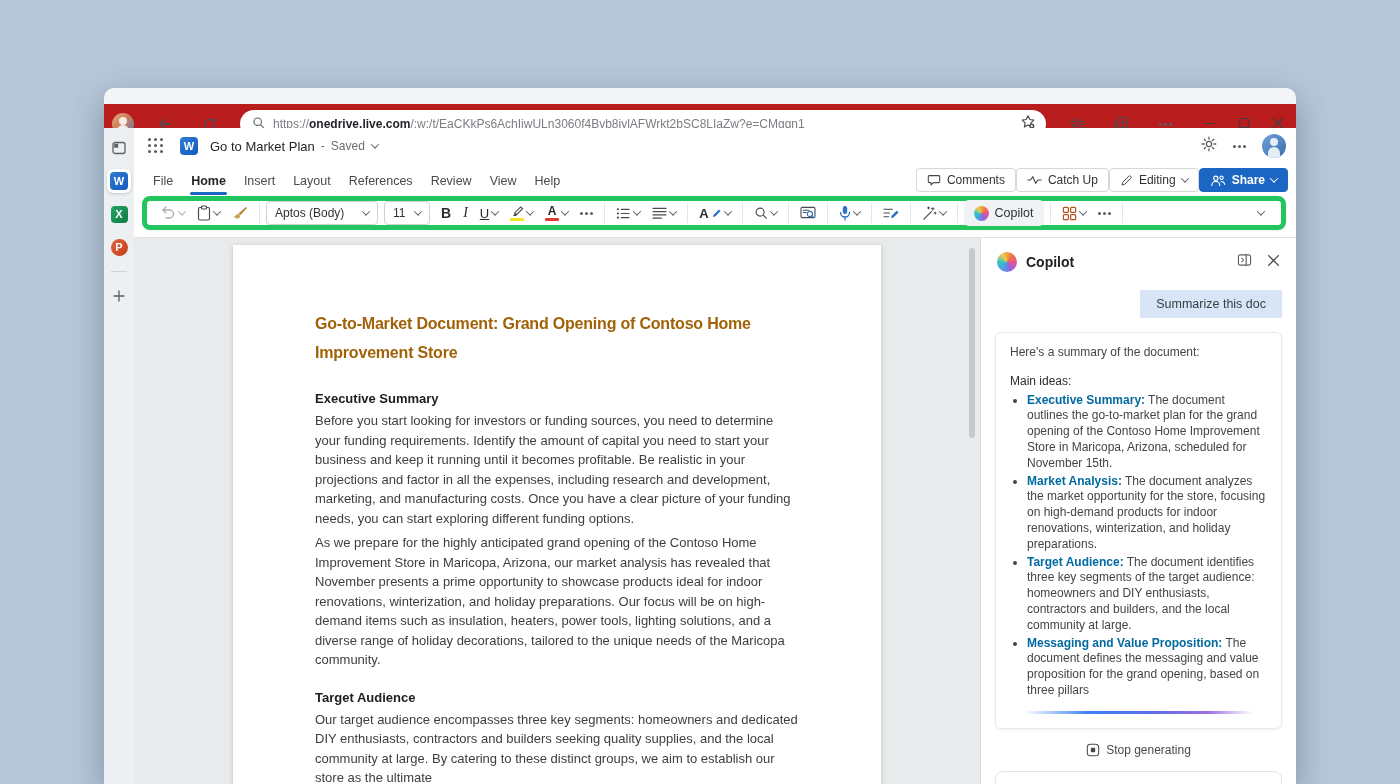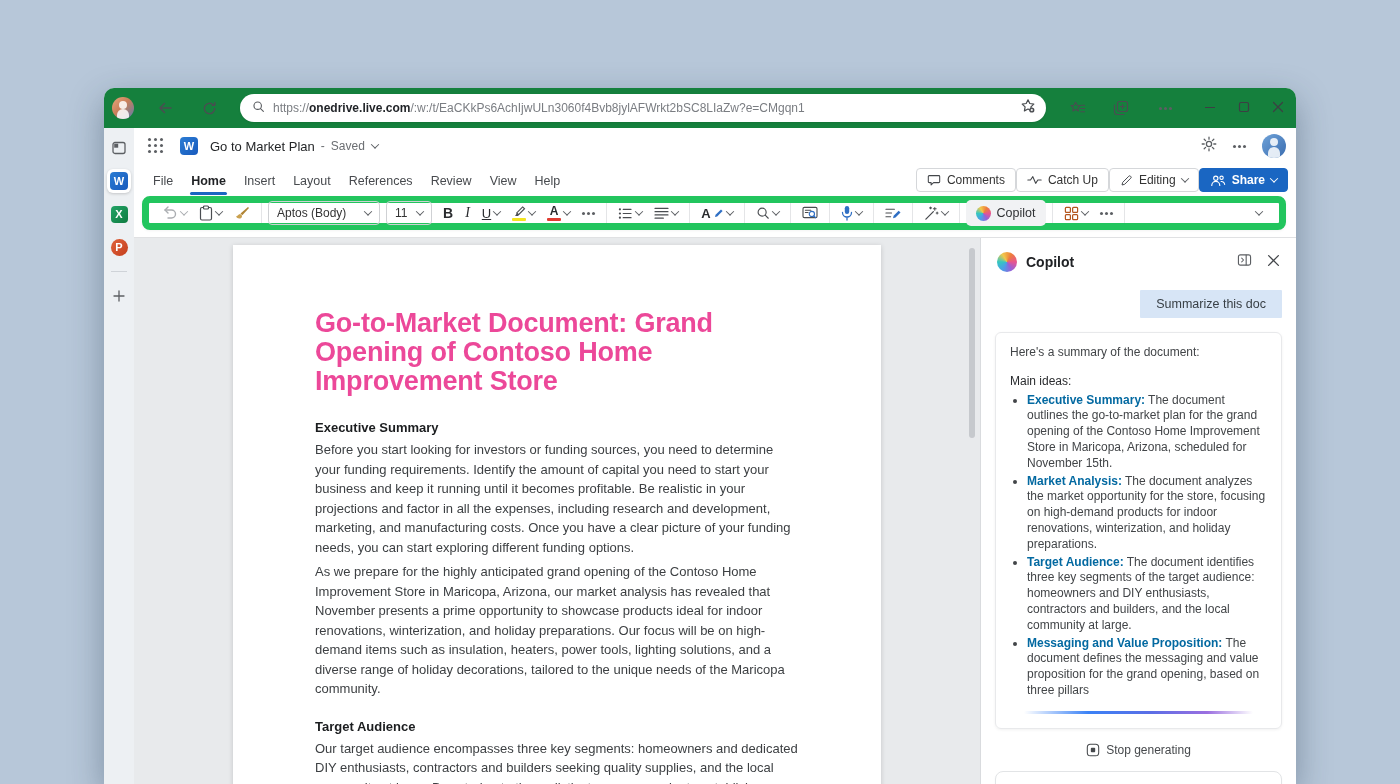--- a/index.html
+++ b/index.html
@@ -6,21 +6,21 @@
   html,body { width:1400px; height:784px; }
   body { font-family:"Liberation Sans","DejaVu Sans",sans-serif; }
   .stage { position:relative; width:1400px; height:784px; background:#b7c7d9; overflow:hidden; }
 
   
   .window { position:absolute; left:104px; top:88px; width:1192px; height:696px;
     background:#f4f5f7; border-radius:10px 10px 0 0; overflow:hidden;
     box-shadow:0 12px 34px rgba(30,50,70,.38); }
 
   
-  .chrome { height:40px; display:flex; align-items:center; padding:0 12px 0 8px; gap:18px; background:#15803d; }
+  .chrome { height:40px; display:flex; align-items:center; padding:0 12px 0 8px; gap:18px; background:#b91c1c;margin-top:16px; }
   .avatar { width:22px; height:22px; border-radius:50%; background:linear-gradient(135deg,#e8a87c 0%,#c97f5a 45%,#5a7db0 100%); position:relative; overflow:hidden; flex:none; }
   .avatar::after { content:""; position:absolute; left:50%; top:56%; transform:translateX(-50%); width:12px; height:12px; border-radius:50% 50% 0 0; background:rgba(255,255,255,.85); }
   .avatar::before { content:""; position:absolute; left:50%; top:18%; transform:translateX(-50%); width:8px; height:8px; border-radius:50%; background:rgba(255,255,255,.85); z-index:2; }
   .cicon { width:26px; height:26px; display:flex; align-items:center; justify-content:center; border-radius:6px; flex:none; }
   .cicon svg { display:block; }
   .urlbar { flex:1; height:28px; background:#fff; border-radius:14px; display:flex; align-items:center; gap:8px; padding:0 10px 0 12px; box-shadow:0 1px 2px rgba(0,0,0,.10); min-width:0; }
   .urltext { flex:1; font-size:12px; color:#7a7d82; white-space:nowrap; overflow:hidden; }
   .urltext .dom { color:#1f2226; font-weight:700; }
   .winctl { display:flex; align-items:center; gap:22px; margin-left:8px; }
 
@@ -49,41 +49,41 @@
   .headright { margin-left:auto; display:flex; align-items:center; gap:16px; }
 
   .menubar { height:28px; display:flex; align-items:flex-end; padding:0 8px 0 10px; flex:none; }
   .mtab { font-size:12.5px; color:#474a4e; padding:4px 9px; position:relative; cursor:default; }
   .mtab.active { font-weight:700; color:#1f2124; }
   .mtab.active::after { content:""; position:absolute; left:8px; right:8px; bottom:-3px; height:3px; border-radius:2px; background:#1a66c2; }
   .mbtns { margin-left:auto; display:flex; align-items:center; }
   .mbtn { height:24px; border:1px solid #d5d7da; border-radius:4px; background:#fff; display:flex; align-items:center; gap:6px; padding:0 10px; font-size:12px; color:#333; }
   .mbtn.share { background:#1a66c2; border-color:#1a66c2; color:#fff; font-weight:600; }
 
-  .ribbon { height:34px; margin:4px 10px 7px 8px; border:7px solid #22c55e; border-radius:8px; background:#fff; box-shadow:0 1px 3px rgba(0,0,0,.05); display:flex; align-items:center; padding:0 8px; gap:2px; flex:none; }
+  .ribbon { height:34px; margin:4px 10px 7px 8px; border:5px solid #22c55e; border-radius:8px; background:#fff; box-shadow:0 1px 3px rgba(0,0,0,.05); display:flex; align-items:center; padding:0 8px; gap:2px; flex:none; }
   .rb { display:flex; align-items:center; gap:3px; padding:4px 5px; border-radius:4px; }
   .rdiv { width:1px; height:20px; background:#e4e5e7; margin:0 4px; flex:none; }
   .selbox { height:24px; border:1px solid #cfd1d4; border-radius:4px; display:flex; align-items:center; gap:8px; padding:0 8px; font-size:12px; color:#333; }
   .chev { width:6px; height:6px; border-right:1.4px solid #5c5f63; border-bottom:1.4px solid #5c5f63; transform:rotate(45deg) translate(-1px,-1px); flex:none; }
   .chev.dim { border-color:#a9acb0; }
   .bld { font-size:14px; font-weight:800; color:#2a2c2f; }
   .itl { font-size:14px; font-style:italic; font-family:"Liberation Serif",serif; color:#2a2c2f; }
   .und { font-size:13px; text-decoration:underline; color:#2a2c2f; }
   .charbar { display:flex; flex-direction:column; align-items:center; line-height:1; }
   .charbar .bar { width:14px; height:3px; margin-top:1px; border-radius:1px; }
   .dots3 { display:flex; gap:2px; }
   .dots3 i { width:3px; height:3px; border-radius:50%; background:#5c5f63; }
   .copilotbtn { height:26px; background:#f1f2f4; border-radius:5px; display:flex; align-items:center; gap:6px; padding:0 10px; font-size:12.5px; color:#2f3134; }
   .cplogo { border-radius:50%; background:conic-gradient(from 210deg,#4a9fe8,#35c7c0,#f2c84b,#ee7d3b,#e75590,#985fd8,#4a9fe8); }
 
   
   .main { flex:1; display:flex; min-height:0; border-top:1px solid #e0e1e3; }
   .canvas { flex:1; background:#e8eaec; position:relative; overflow:hidden; }
   .page { position:absolute; left:99px; top:7px; width:648px; height:900px; background:#fff; box-shadow:0 1px 5px rgba(0,0,0,.16); padding:64px 82px 0; }
-  .dtitle { font-size:27px; line-height:29px; font-weight:700; color:#ec4899; letter-spacing:-0.2px; }
+  .dtitle { font-size:16px; line-height:29px; font-weight:700; color:#a16207; letter-spacing:-0.2px; }
   .dhead { margin-top:20px; font-size:13px; font-weight:700; color:#1b1d1f; }
   .dpara { margin-top:5px; font-size:13px; line-height:19.5px; color:#3d4043; }
   .vthumb { position:absolute; right:5px; top:10px; width:6px; height:190px; border-radius:3px; background:#c6c9cd; }
 
   
   .panel { width:316px; flex:none; background:#fff; border-left:1px solid #d9dbde; display:flex; flex-direction:column; overflow:hidden; }
   .phead { display:flex; align-items:center; gap:9px; padding:14px 16px 8px; }
   .ptitle { font-size:14px; font-weight:700; color:#202225; }
   .pheadicons { margin-left:auto; display:flex; align-items:center; gap:15px; }
   .chiprow { display:flex; justify-content:flex-end; padding:10px 14px 6px; }

